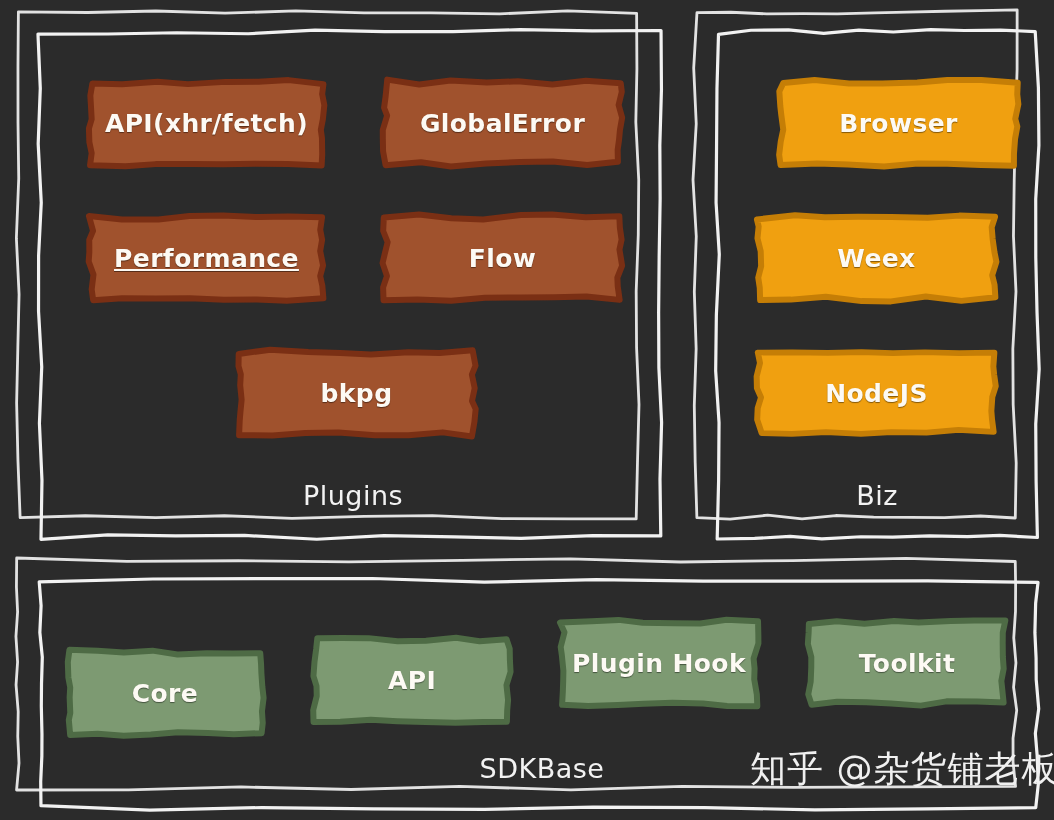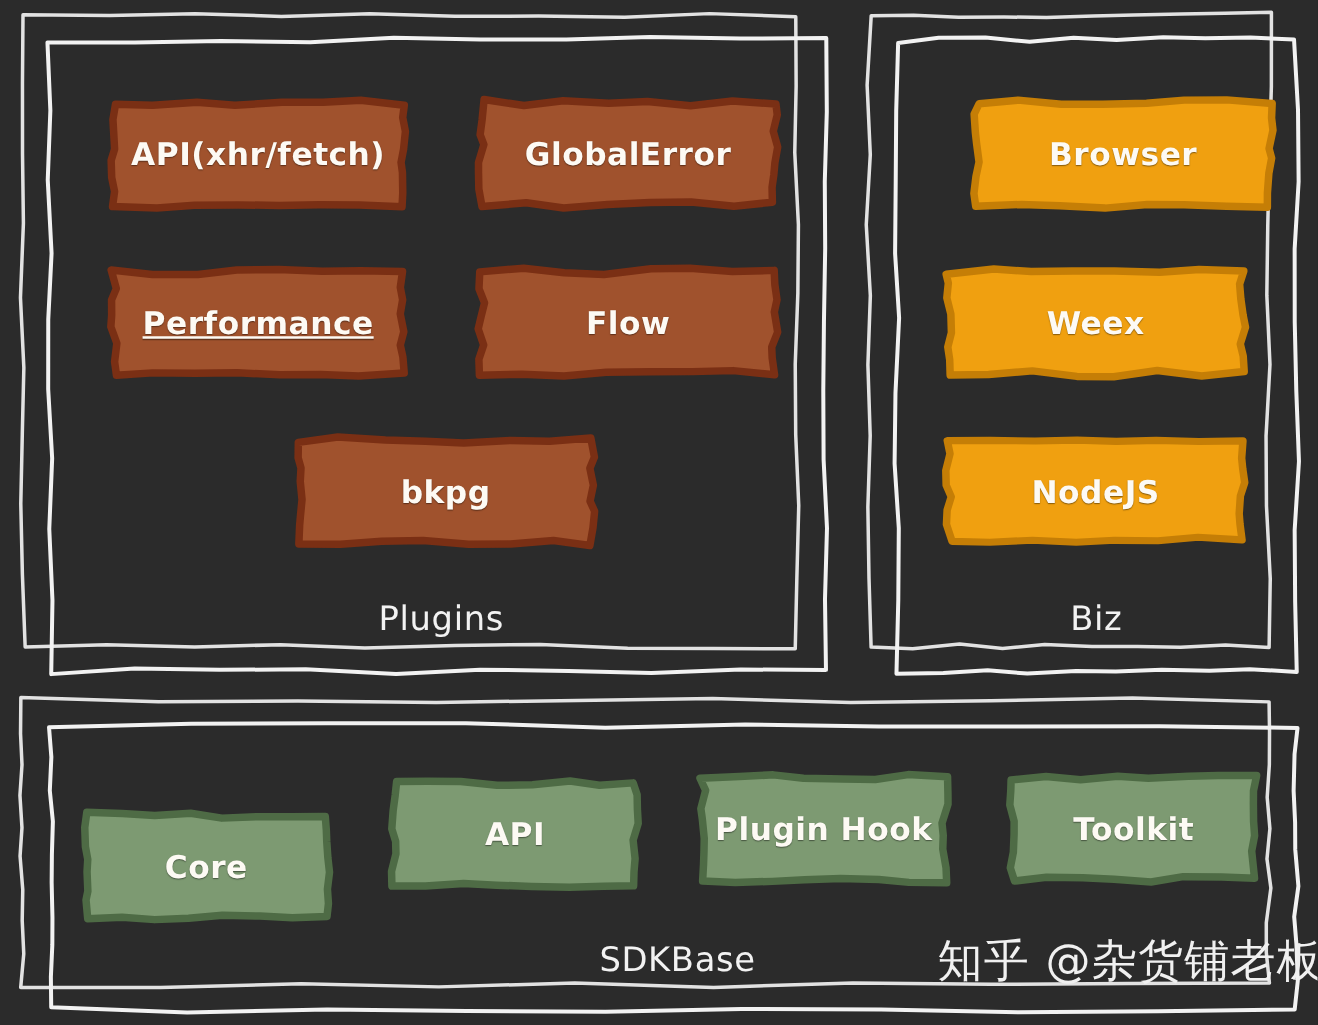--- a/index.html
+++ b/index.html
@@ -181,21 +181,21 @@
         </svg>
       </div>
       <div class="block" style="left: 64px; top: 648px; width: 202px; height: 90px;">
         <div class="block-bg">
           <svg width="202" height="90" viewBox="0 0 202 90" preserveAspectRatio="none">
             <path d="M 5.45 1.75 L 33.72 2.84 L 59.79 4.39 L 88.53 2.64 L 113.57 6.50 L 142.65 5.32 L 168.72 5.47 L 196.24 5.24 L 197.06 15.93 L 197.43 25.61 L 198.31 38.35 L 199.60 49.81 L 197.95 63.33 L 198.75 74.87 L 197.62 85.14 L 169.82 86.16 L 143.94 84.88 L 113.87 84.25 L 86.83 86.58 L 59.75 87.70 L 33.66 85.77 L 6.17 86.92 L 4.81 71.93 L 6.28 64.90 L 5.63 49.46 L 6.21 39.46 L 4.34 29.43 L 3.81 14.02 Z" fill="#7d9a72" stroke="#4e6b45" stroke-width="6" stroke-linejoin="round"></path>
           </svg>
         </div>
         <span class="block-text">Core</span>
       </div>
-      <div class="block" style="left: 311px; top: 622px; width: 202px; height: 90px;">
+      <div class="block" style="left: 311px; top: 635px; width: 202px; height: 90px;">
         <div class="block-bg">
           <svg width="202" height="90" viewBox="0 0 202 90" preserveAspectRatio="none">
             <path d="M 6.33 3.18 L 31.01 2.99 L 57.61 3.14 L 86.65 6.25 L 114.99 5.85 L 145.06 2.84 L 168.62 6.18 L 195.54 4.30 L 198.70 13.76 L 198.93 25.48 L 199.56 36.81 L 195.49 50.07 L 197.08 64.91 L 196.20 75.62 L 195.89 86.68 L 172.07 87.03 L 144.53 87.83 L 114.20 87.11 L 86.29 86.20 L 59.89 84.80 L 29.36 86.86 L 2.53 86.89 L 2.22 75.12 L 5.74 61.07 L 5.51 51.12 L 2.44 41.04 L 3.51 26.57 L 5.15 14.16 Z" fill="#7d9a72" stroke="#4e6b45" stroke-width="6" stroke-linejoin="round"></path>
           </svg>
         </div>
         <span class="block-text">API</span>
       </div>
       <div class="block" style="left: 558px; top: 618px; width: 202px; height: 90px;">
         <div class="block-bg">
           <svg width="202" height="90" viewBox="0 0 202 90" preserveAspectRatio="none">

